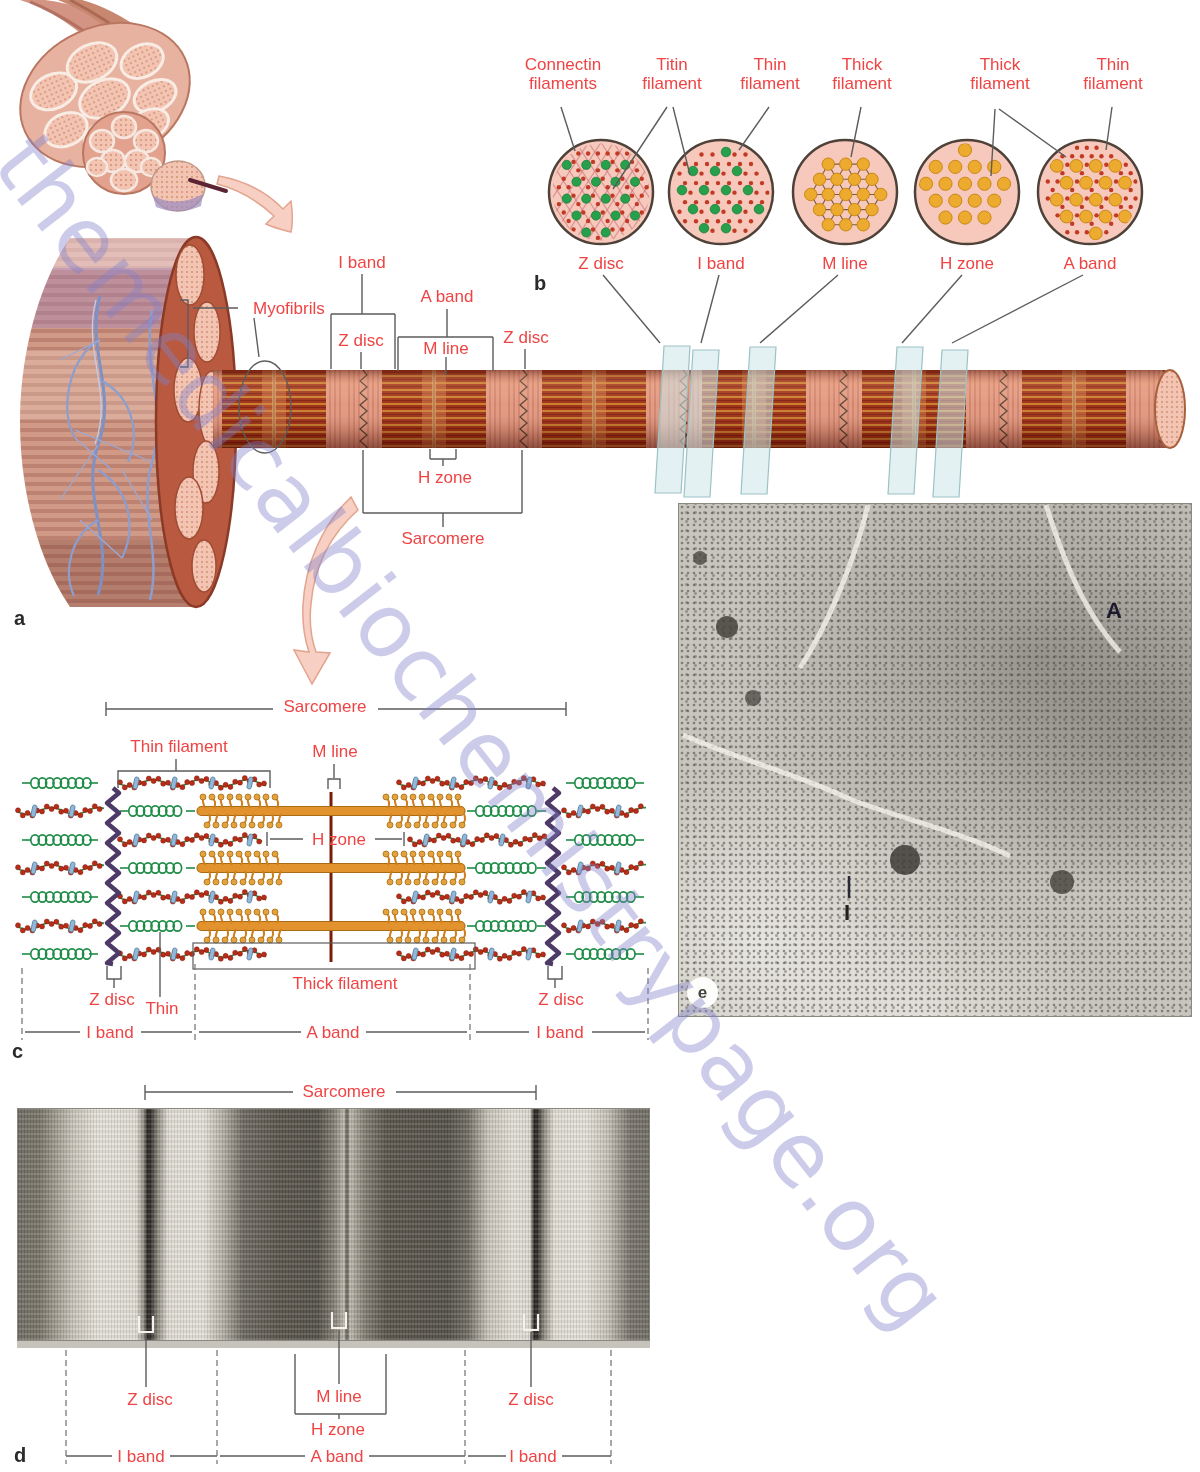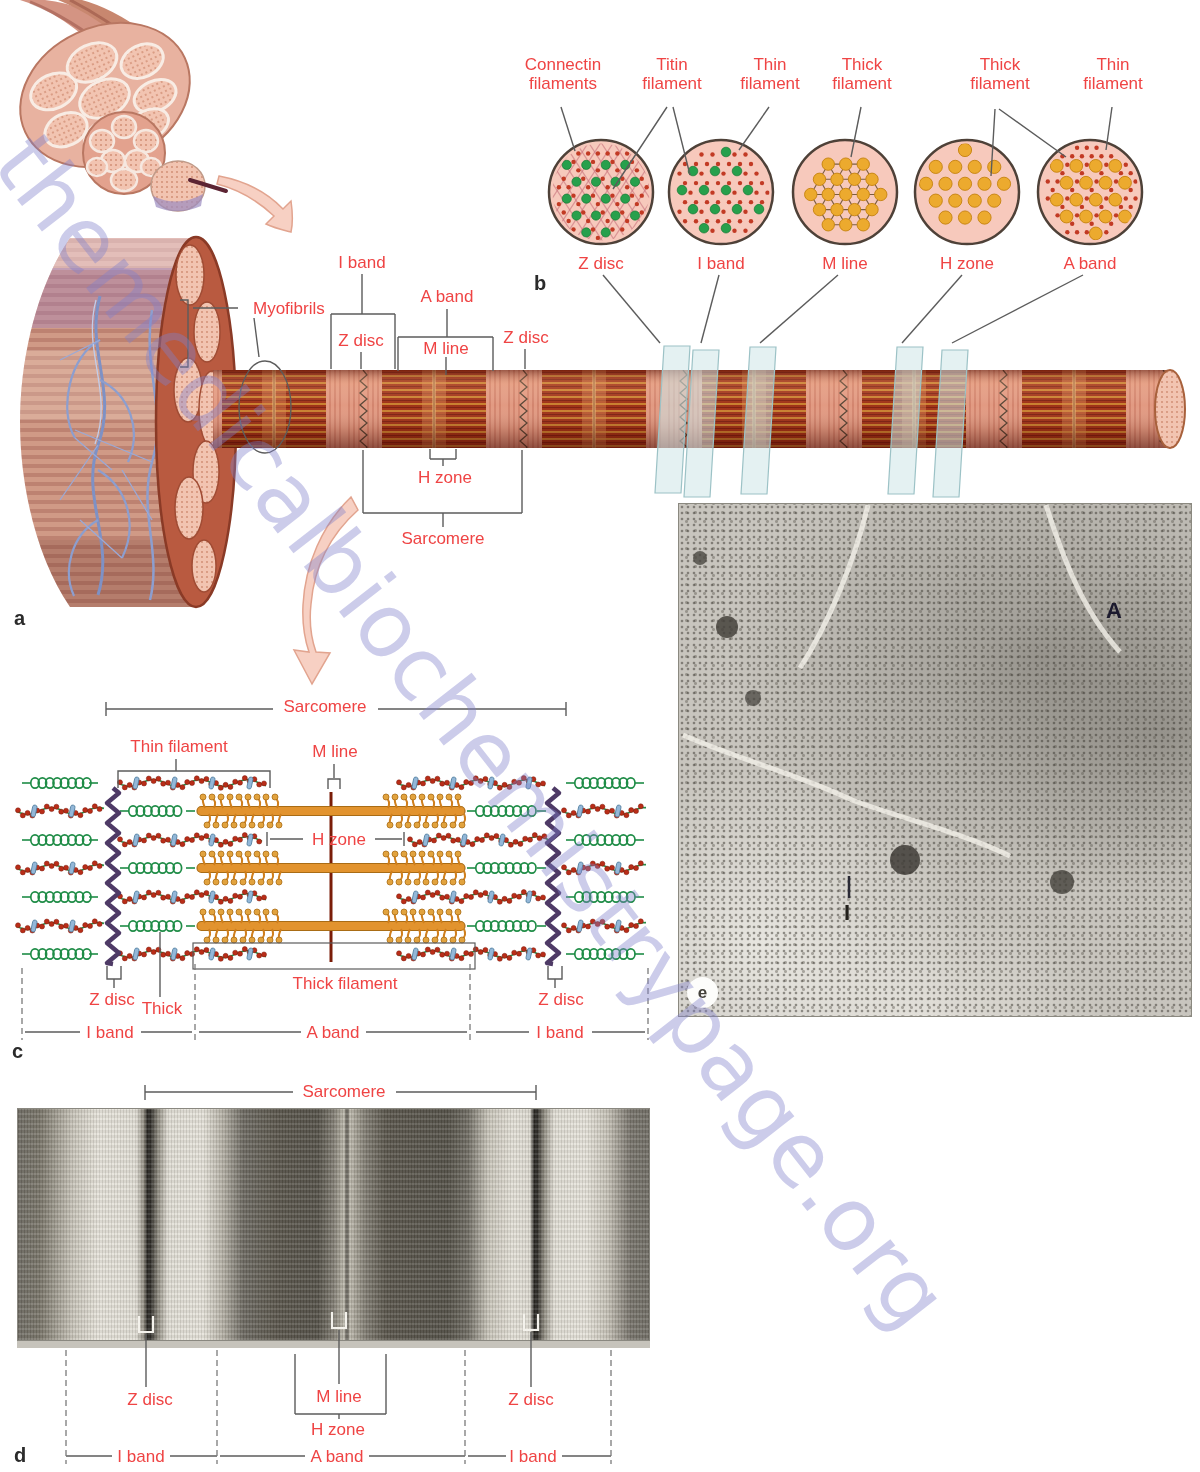--- a/index.html
+++ b/index.html
@@ -1444,21 +1444,21 @@
   <div class="lbl" style="left:967px;top:254px">H zone</div>
   <div class="lbl" style="left:1090px;top:254px">A band</div>
   <div class="marker" style="left:534px;top:272px">b</div>
 
   <div class="lbl" style="left:325px;top:697px">Sarcomere</div>
   <div class="lbl" style="left:179px;top:737px">Thin filament</div>
   <div class="lbl" style="left:335px;top:742px">M line</div>
   <div class="lbl" style="left:339px;top:830px">H zone</div>
   <div class="lbl" style="left:345px;top:974px">Thick filament</div>
   <div class="lbl" style="left:112px;top:990px">Z disc</div>
-  <div class="lbl" style="left:162px;top:999px">Thick</div>
+  <div class="lbl" style="left:162px;top:999px">Thin</div>
   <div class="lbl" style="left:561px;top:990px">Z disc</div>
   <div class="lbl" style="left:110px;top:1023px">I band</div>
   <div class="lbl" style="left:333px;top:1023px">A band</div>
   <div class="lbl" style="left:560px;top:1023px">I band</div>
   <div class="marker" style="left:12px;top:1040px">c</div>
 
   <div class="lbl" style="left:344px;top:1082px">Sarcomere</div>
   <div class="lbl" style="left:150px;top:1390px">Z disc</div>
   <div class="lbl" style="left:339px;top:1387px">M line</div>
   <div class="lbl" style="left:338px;top:1420px">H zone</div>

